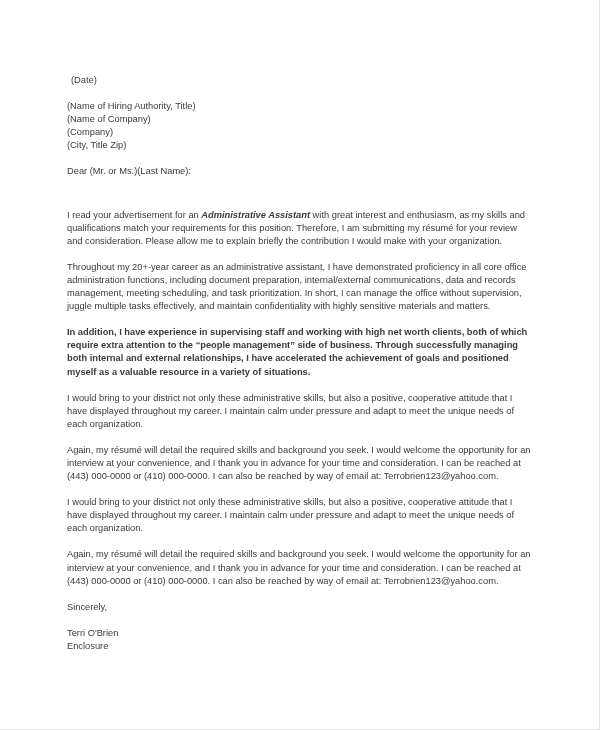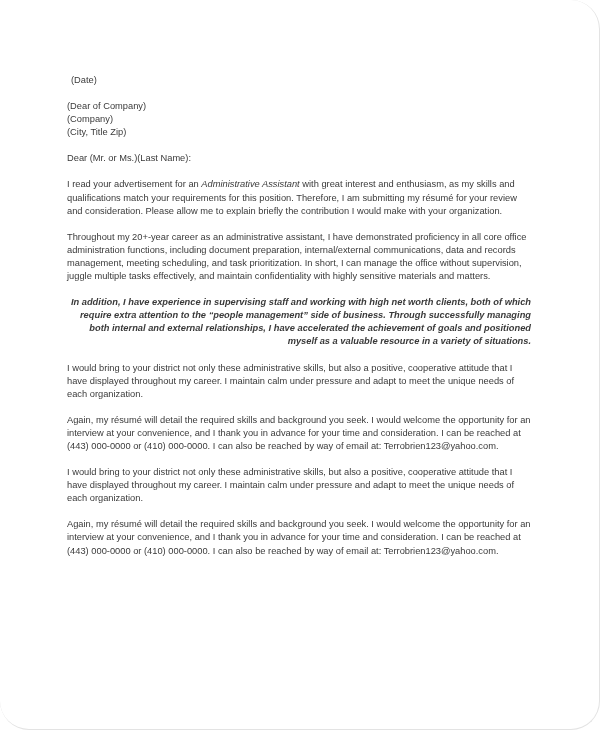--- a/index.html
+++ b/index.html
@@ -13,21 +13,20 @@
   }
   .page {
     position: relative;
     width: 600px;
     height: 730px;
     background: #ffffff;
     box-sizing: border-box;
     border-right: 1px solid #e3e3e3;
     border-bottom: 1px solid #e3e3e3;
     overflow: hidden;
-    border-radius: 29px;
   }
   .letter {
     position: absolute;
     left: 67px;
     top: 74px;
     width: 464px;
     color: #3a3a3a;
     font-size: 9.3px;
     line-height: 13.1px;
     text-align: left;
@@ -37,71 +36,73 @@
     margin-bottom: 13px;
     white-space: pre;
   }
   .address-block {
     margin-bottom: 13px;
   }
   .address-block div {
     white-space: pre;
   }
   .salutation {
-    margin-bottom: 13px;
+    margin-bottom: 30px;
     white-space: pre;
   }
   p.para {
     margin: 0 0 13px 0;
   }
   p.para.emphasis {
     font-weight: bold;
-    font-style: italic;
-    text-align: right;
   }
   .role {
-    font-weight: normal;
+    font-weight: bold;
     font-style: italic;
   }
   .closing {
     margin-bottom: 13px;
     white-space: pre;
   }
   .signature div {
     white-space: pre;
   }
 </style>
 </head>
 <body>
 
 <div class="page">
   <div class="letter">
 
     <div class="date-line">(Date)</div>
 
     <div class="address-block">
-      <div>(Dear of Company)</div>
+      <div>(Name of Hiring Authority, Title)</div>
+      <div>(Name of Company)</div>
       <div>(Company)</div>
       <div>(City, Title Zip)</div>
     </div>
 
     <div class="salutation">Dear (Mr. or Ms.)(Last Name):</div>
 
     <p class="para"><span>I read your advertisement for an </span><span class="role">Administrative Assistant</span><span> with great interest and enthusiasm, as my skills and qualifications match your requirements for this position. Therefore, I am submitting my résumé for your review and consideration. Please allow me to explain briefly the contribution I would make with your organization.</span></p>
 
     <p class="para">Throughout my 20+-year career as an administrative assistant, I have demonstrated proficiency in all core office administration functions, including document preparation, internal/external communications, data and records management, meeting scheduling, and task prioritization. In short, I can manage the office without supervision, juggle multiple tasks effectively, and maintain confidentiality with highly sensitive materials and matters.</p>
 
     <p class="para emphasis">In addition, I have experience in supervising staff and working with high net worth clients, both of which require extra attention to the “people management” side of business. Through successfully managing both internal and external relationships, I have accelerated the achievement of goals and positioned myself as a valuable resource in a variety of situations.</p>
 
     <p class="para">I would bring to your district not only these administrative skills, but also a positive, cooperative attitude that I have displayed throughout my career. I maintain calm under pressure and adapt to meet the unique needs of each organization.</p>
 
     <p class="para">Again, my résumé will detail the required skills and background you seek. I would welcome the opportunity for an interview at your convenience, and I thank you in advance for your time and consideration.  I can be reached at (443) 000-0000 or (410) 000-0000.  I can also be reached by way of email at: Terrobrien123@yahoo.com.</p>
 
     <p class="para">I would bring to your district not only these administrative skills, but also a positive, cooperative attitude that I have displayed throughout my career. I maintain calm under pressure and adapt to meet the unique needs of each organization.</p>
 
     <p class="para">Again, my résumé will detail the required skills and background you seek. I would welcome the opportunity for an interview at your convenience, and I thank you in advance for your time and consideration.  I can be reached at (443) 000-0000 or (410) 000-0000.  I can also be reached by way of email at: Terrobrien123@yahoo.com.</p>
 
+    <div class="closing">Sincerely,</div>
 
     <div class="signature">
+      <div>Terri O'Brien</div>
+      <div>Enclosure</div>
     </div>
 
   </div>
 </div>
 
 </body></html>

